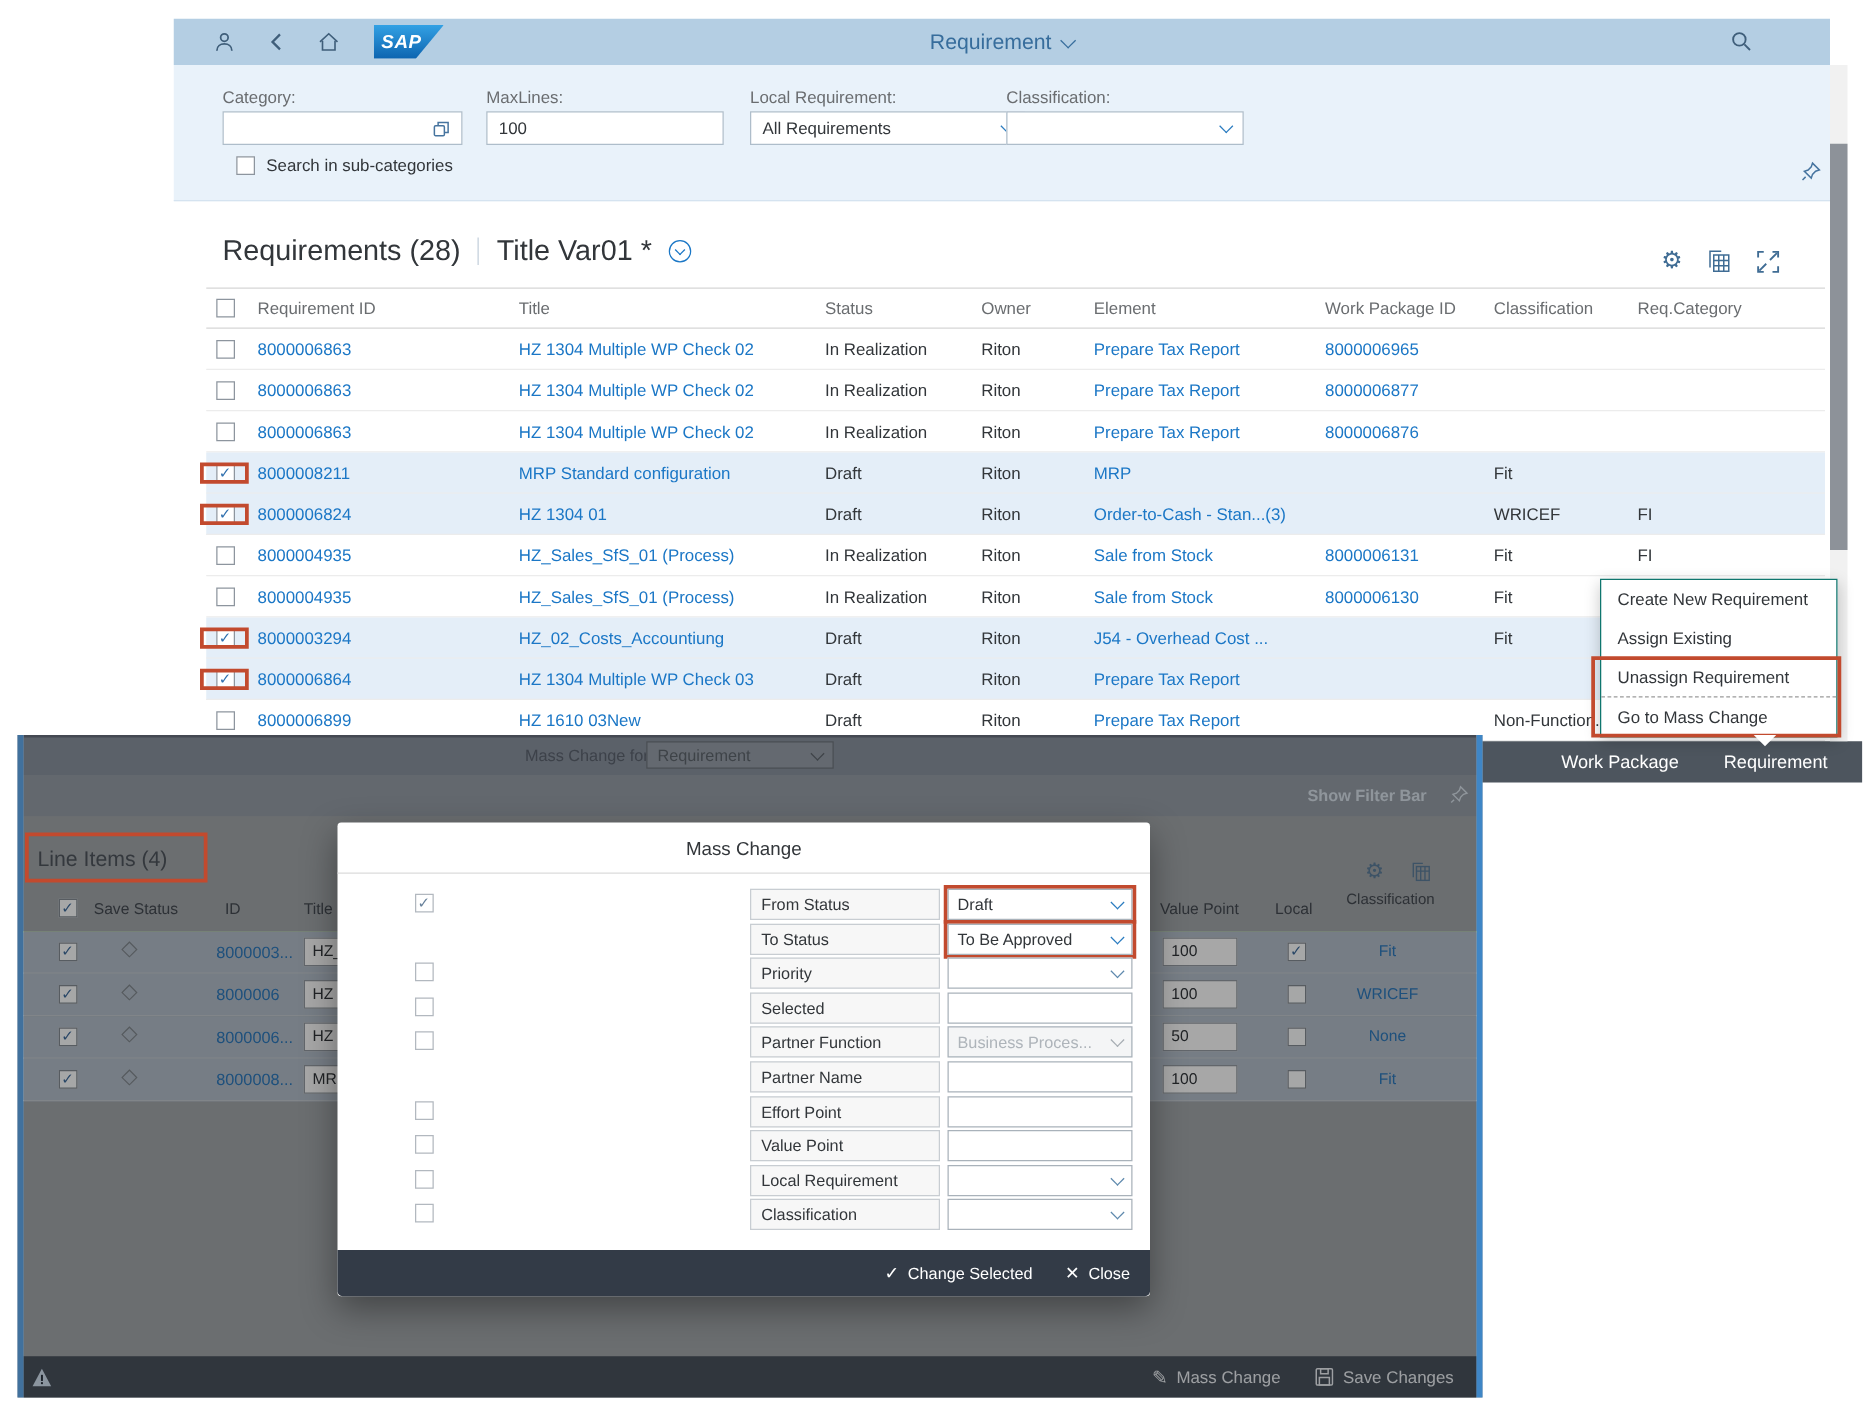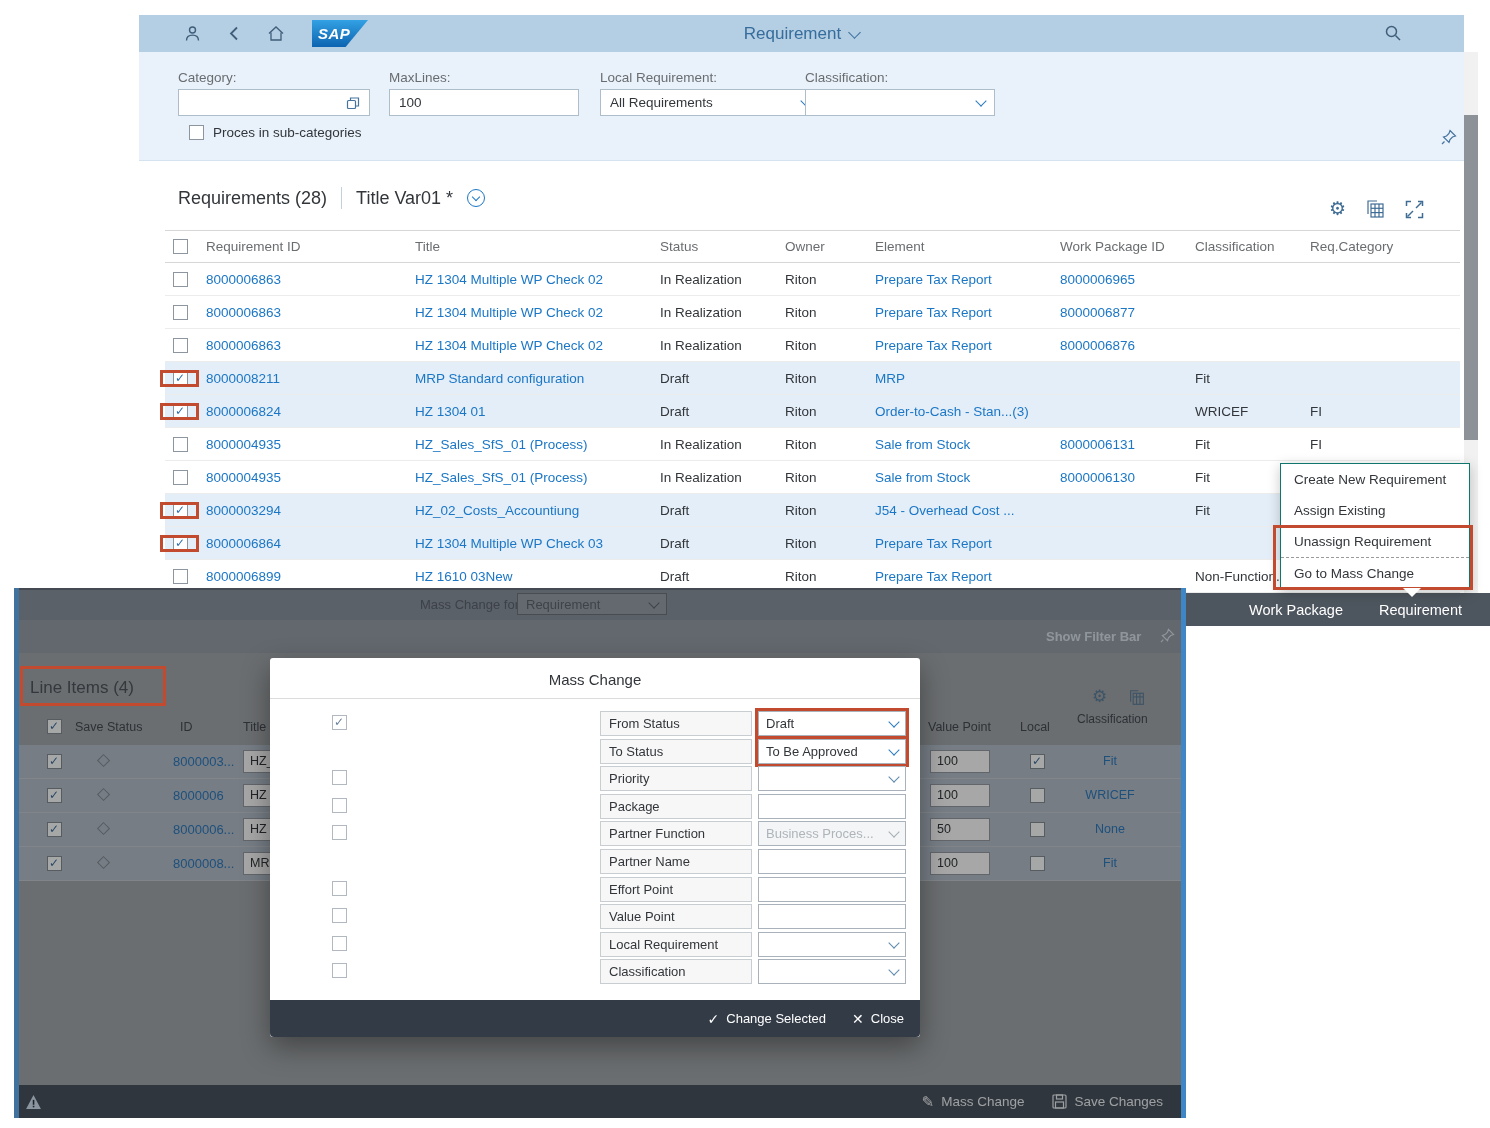--- a/index.html
+++ b/index.html
@@ -8,21 +8,21 @@
   svg{display:block;}
 
   
   .chev{display:inline-block;width:7px;height:7px;border-right:1.7px solid currentColor;
         border-bottom:1.7px solid currentColor;transform:rotate(45deg);flex:0 0 auto;}
 
   
   #bg-app{position:absolute;left:139px;top:15px;width:1325px;height:1113px;background:#fff;}
 
   .shell-header{position:absolute;left:0;top:0;width:100%;height:37px;background:#b4cee3;}
-  .sh-icons{position:absolute;left:45px;top:0;height:37px;display:flex;align-items:center;gap:27px;color:#3f5e7a;justify-content:flex-end;}
+  .sh-icons{position:absolute;left:32px;top:0;height:37px;display:flex;align-items:center;gap:27px;color:#3f5e7a;justify-content:flex-end;}
   .sap-logo{width:56px;height:27px;background:linear-gradient(180deg,#33a1e4,#0d64b0);
             clip-path:polygon(0 0,100% 0,60% 100%,0 100%);color:#fff;font-weight:bold;font-style:italic;
             font-size:15px;line-height:27px;padding-left:6px;box-sizing:border-box;letter-spacing:.5px;}
   .sh-title{position:absolute;left:0;right:0;top:0;height:37px;display:flex;align-items:center;justify-content:center;
             gap:9px;color:#376d9c;font-size:17px;}
   .sh-title .chev{width:8px;height:8px;margin-top:-3px;}
   .sh-search{position:absolute;right:62px;top:9px;color:#3f5e7a;}
 
   
   .filter-bar{position:absolute;left:0;top:37px;width:100%;height:109px;background:#e9f2fa;border-bottom:1px solid #d5e3f0;box-sizing:border-box;}
@@ -30,21 +30,21 @@
   .fctl{position:absolute;top:37px;height:27px;box-sizing:border-box;background:#fff;border:1px solid #aebdca;
         display:flex;align-items:center;padding:0 9px;font-size:13.5px;color:#32363a;}
   .fctl .chev{margin-left:auto;color:#2b7cc0;margin-top:-3px;}
   .fcb{width:15px;height:15px;box-sizing:border-box;border:1px solid #8d959e;background:#fff;}
   .fcb-row{position:absolute;left:50px;top:73px;display:flex;align-items:center;gap:9px;font-size:13.5px;color:#32363a;}
   .pin{color:#46749f;}
   .fb-pin{position:absolute;left:1302px;top:77px;}
 
   
   .tbl-titlerow{position:absolute;left:39px;top:172px;display:flex;align-items:center;gap:14px;}
-  .tbl-title{font-size:18px;color:#32363a;}
+  .tbl-title{font-size:23px;color:#32363a;}
   .vdiv{width:1px;height:22px;background:#c3d0dc;}
   .variant-icon{width:18px;height:18px;border:1.5px solid #1b77c6;border-radius:50%;box-sizing:border-box;
                 display:flex;align-items:center;justify-content:center;color:#1b77c6;}
   .variant-icon .chev{width:5px;height:5px;margin-top:-2px;border-width:1.5px;}
   .tbl-icons{position:absolute;left:1190px;top:184px;display:flex;gap:19px;align-items:center;color:#3f6c94;}
   .gear-glyph{font-size:19px;line-height:20px;}
 
   
   .req-table{position:absolute;left:26px;top:215px;width:1295px;}
   .rt-row{display:grid;grid-template-columns:31px 209px 245px 125px 90px 185px 135px 115px 1fr;
@@ -204,21 +204,21 @@
         <span>All Requirements</span>
         <span class="chev"></span>
       </div>
       <div class="fctl" style="left:666px;width:190px">
         <span></span>
         <span class="chev"></span>
       </div>
 
       <div class="fcb-row">
         <span class="fcb"></span>
-        <span>Proces in sub-categories</span>
+        <span>Search in sub-categories</span>
       </div>
 
       <span class="fb-pin pin">
         <svg width="16" height="16" viewBox="0 0 16 16" fill="none" stroke="currentColor" stroke-width="1.2">
           <path d="M9 1.5l5.5 5.5-3 1-2.5 2.5-1 3L2.5 8l3-1 2.5-2.5z"></path>
             <line x1="3.5" y1="12.5" x2="1" y2="15"></line>
         </svg>
       </span>
     </div>
 
@@ -577,21 +577,21 @@
           <span class="dcb" data-cb="unchecked"></span>
           <span class="dlabel">Priority</span>
           <span class="dctl" data-ctl="select">
             <span></span>
             <span class="chev"></span>
           </span>
         </div>
 
         <div class="drow">
           <span class="dcb" data-cb="unchecked"></span>
-          <span class="dlabel">Package</span>
+          <span class="dlabel">Selected</span>
           <span class="dctl" data-ctl="input">
             <span></span>
 
           </span>
         </div>
 
         <div class="drow">
           <span class="dcb" data-cb="unchecked"></span>
           <span class="dlabel">Partner Function</span>
           <span class="dctl" data-ctl="select" data-disabled="true">

